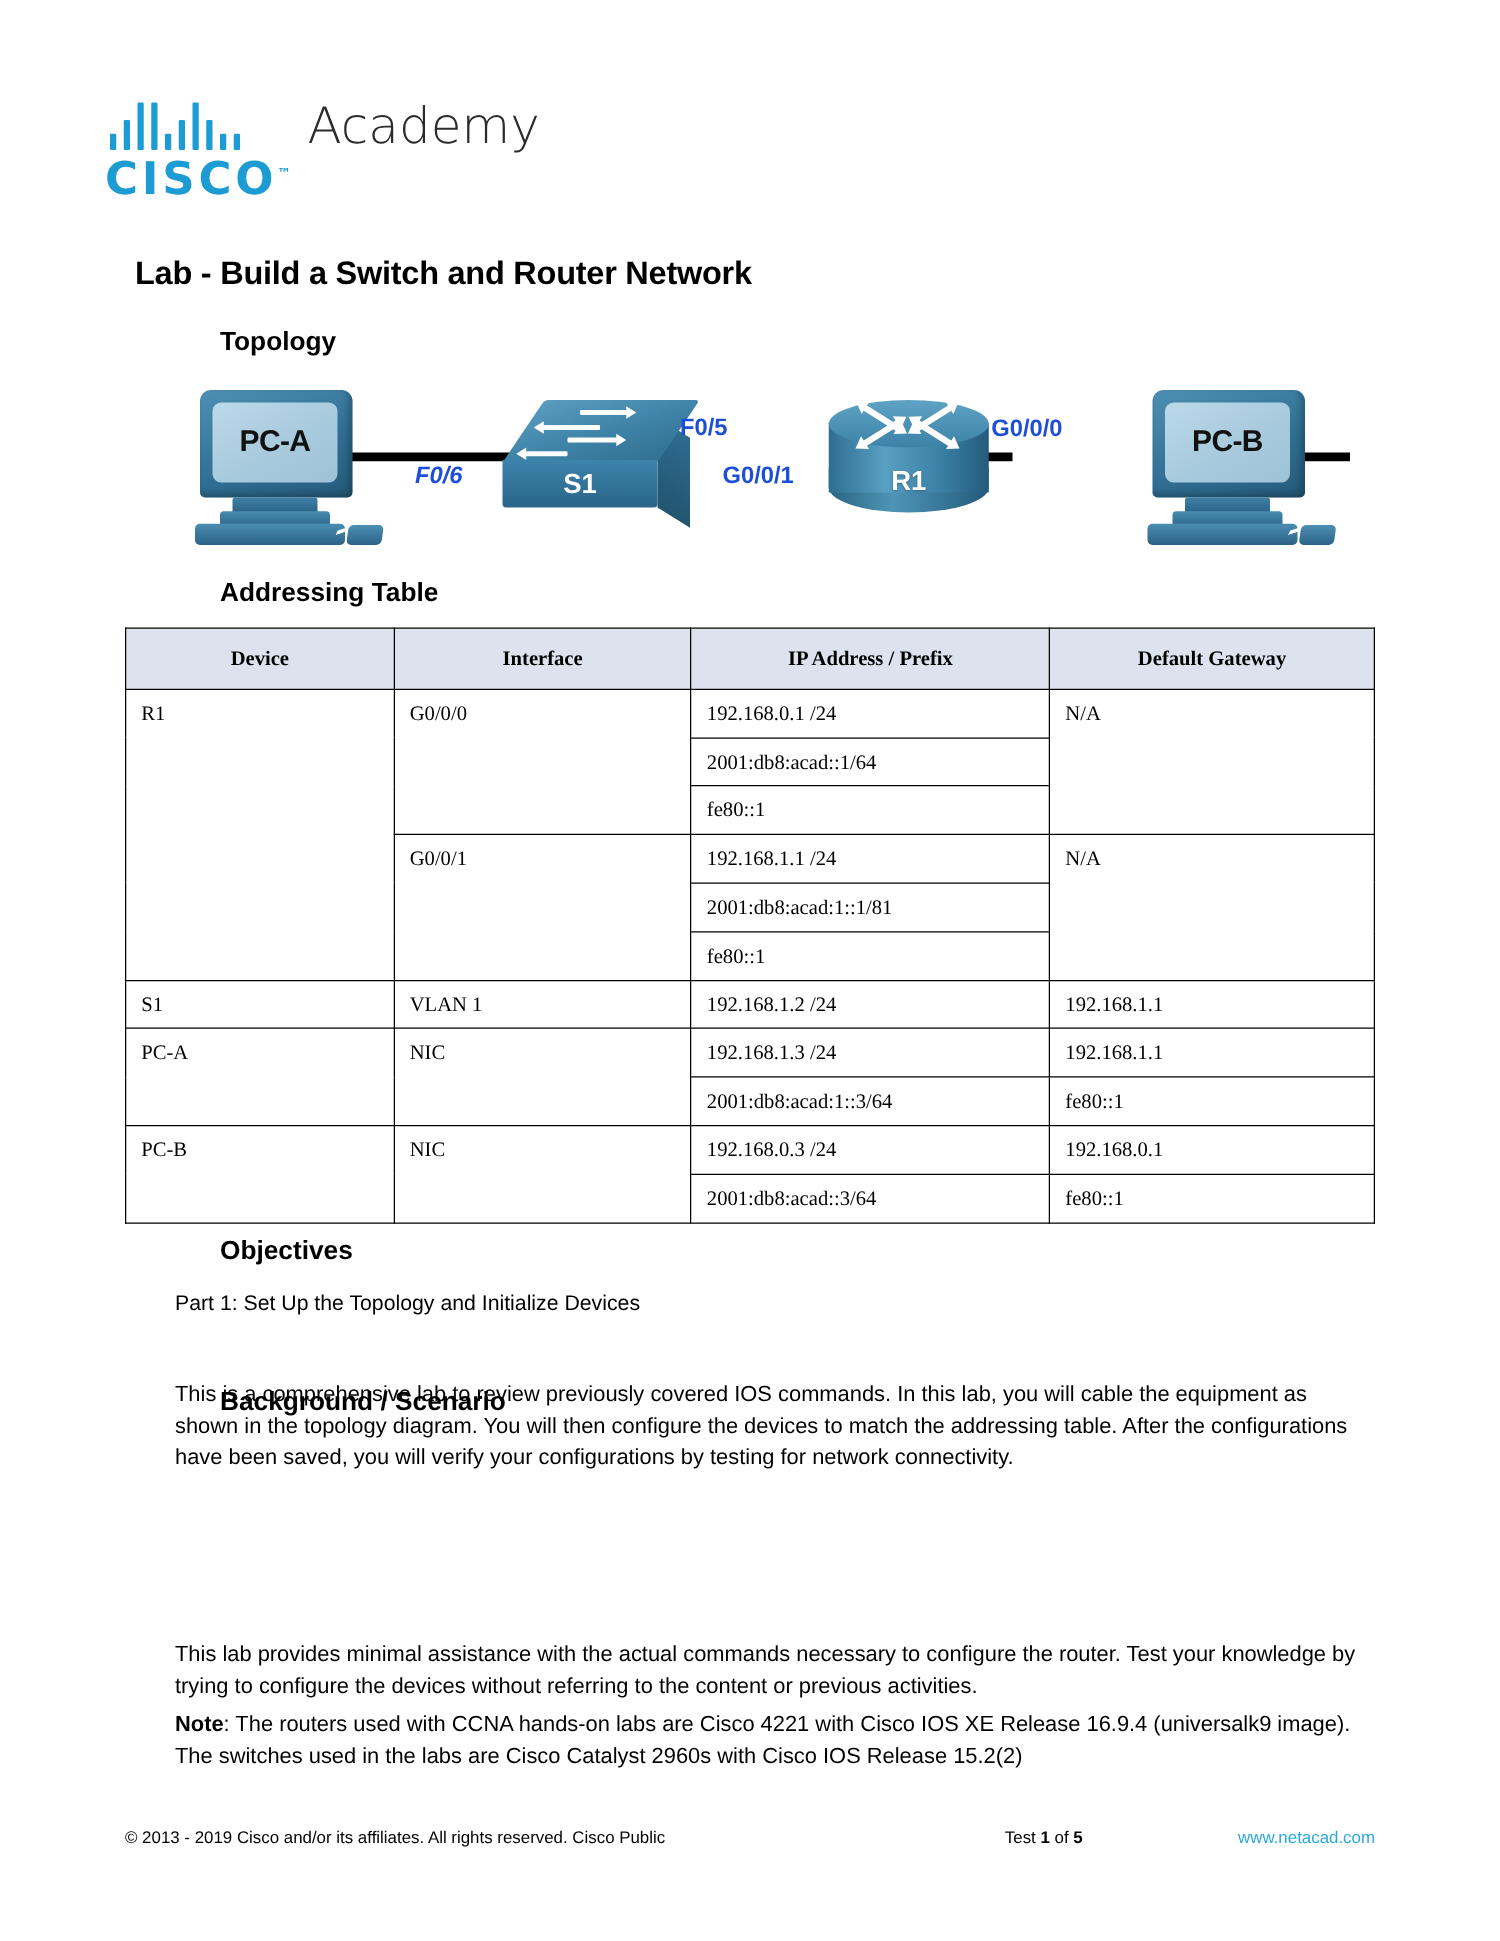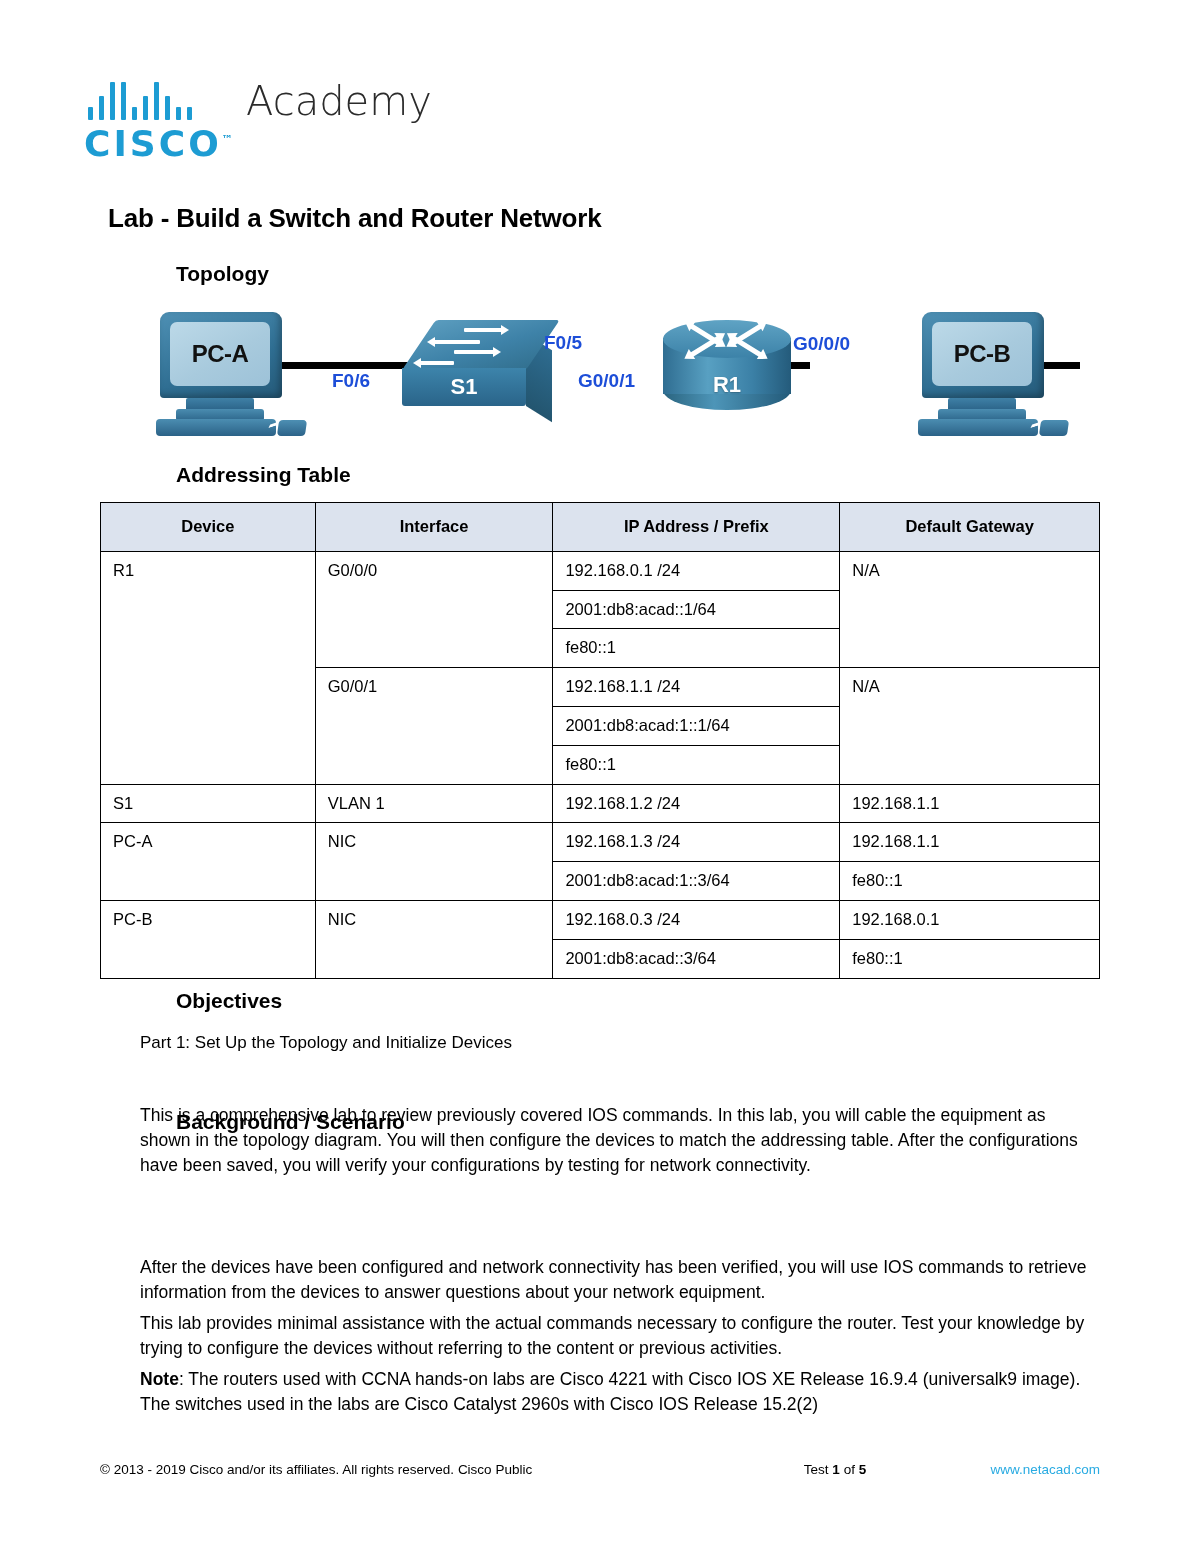--- a/index.html
+++ b/index.html
@@ -216,40 +216,41 @@
   .ra3 { left: 26px; top: 24px; width: 32px; transform: rotate(-32deg); }
   .ra4 { left: 68px; top: 24px; width: 32px; transform: rotate(32deg); }
 
   .port-label {
     position: absolute;
     font-weight: bold;
     font-size: 19px;
     color: #1d4ed8;
     white-space: nowrap;
   }
-  .pl-f06  { left: 192px; top: 70px; }
+  .pl-f06  { left: 192px; top: 70px; font-style: italic; }
   .pl-f05  { left: 404px; top: 32px; }
   .pl-g001 { left: 438px; top: 70px; }
   .pl-g000 { left: 653px; top: 33px; }
 
   
   table.addr {
     position: absolute;
     left: 100px;
     top: 502px;
     width: 1000px;
     border-collapse: collapse;
     font-size: 16.5px;
   }
   table.addr th, table.addr td {
     border: 1.5px solid #000000;
     padding: 9px 12px;
     text-align: left;
     vertical-align: top;
     line-height: 1.2;
+    font-family: Liberation Serif, serif;
   }
   table.addr th {
     background: #dce3ee;
     text-align: center;
     font-weight: bold;
     font-size: 16.5px;
     padding: 14px 8px;
   }
   .col-device  { width: 215px; }
   .col-iface   { width: 238px; }
@@ -410,21 +411,21 @@
       <tr>
         <td>fe80::1</td>
       </tr>
 
       <tr>
         <td rowspan="3">G0/0/1</td>
         <td>192.168.1.1 /24</td>
         <td rowspan="3">N/A</td>
       </tr>
       <tr>
-        <td>2001:db8:acad:1::1/64</td>
+        <td>2001:db8:acad:1::1/81</td>
       </tr>
       <tr>
         <td>fe80::1</td>
       </tr>
 
       <tr>
         <td>S1</td>
         <td>VLAN 1</td>
         <td>192.168.1.2 /24</td>
         <td>192.168.1.1</td>
@@ -453,21 +454,20 @@
       </tr>
     </tbody>
   </table>
 
   <div class="h2 objectives-head">Objectives</div>
   <div class="objective-line obj-1">Part 1: Set Up the Topology and Initialize Devices</div>
 
   <div class="h2 background-head">Background / Scenario</div>
 
   <div class="para p1">This is a comprehensive lab to review previously covered IOS commands. In this lab, you will cable the equipment as shown in the topology diagram. You will then configure the devices to match the addressing table. After the configurations have been saved, you will verify your configurations by testing for network connectivity.</div>
-  <div class="para p2">After the devices have been configured and network connectivity has been verified, you will use IOS commands to retrieve information from the devices to answer questions about your network equipment.</div>
   <div class="para p3">This lab provides minimal assistance with the actual commands necessary to configure the router. Test your knowledge by trying to configure the devices without referring to the content or previous activities.</div>
   <div class="para p4"><b>Note</b><span>: The routers used with CCNA hands-on labs are Cisco 4221 with Cisco IOS XE Release 16.9.4 (universalk9 image). The switches used in the labs are Cisco Catalyst 2960s with Cisco IOS Release 15.2(2)</span></div>
 
   <div class="footer">
     <div class="footer-copy">© 2013 - 2019 Cisco and/or its affiliates. All rights reserved. Cisco Public</div>
     <div class="footer-page"><span>Test </span><b>1</b><span> of </span><b>5</b></div>
     <a href="#" class="footer-link">www.netacad.com</a>
   </div>
 
 </div>

